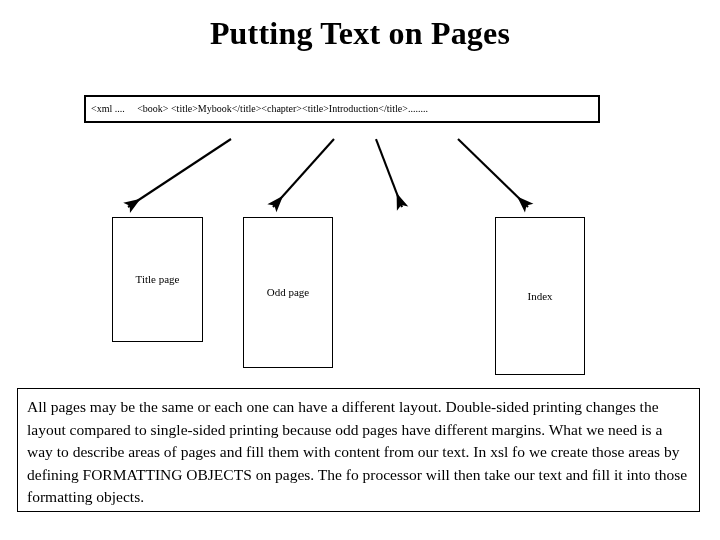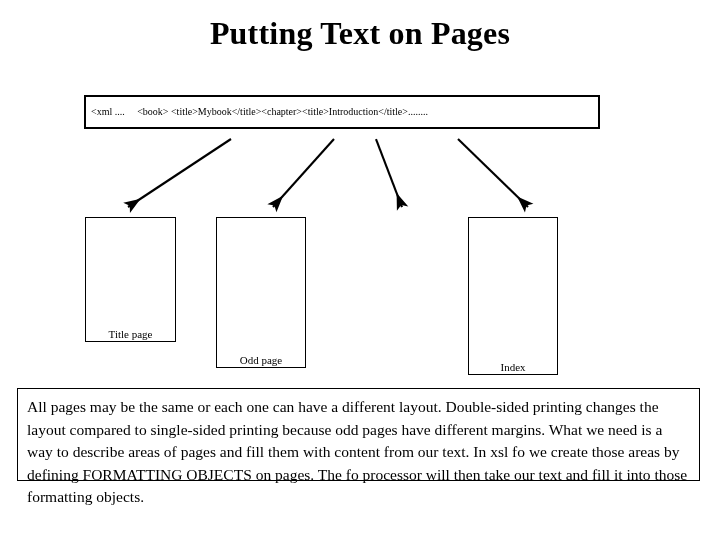--- a/index.html
+++ b/index.html
@@ -36,21 +36,21 @@
     letter-spacing: 0.2px;
     font-family: "Liberation Serif", "DejaVu Serif", serif;
   }
 
   
   #xml-box {
     position: absolute;
     left: 84px;
     top: 95px;
     width: 516px;
-    height: 34px;
+    height: 28px;
     border: 2px solid #000000;
     box-sizing: border-box;
     background: #ffffff;
     display: flex;
     align-items: center;
   }
   #xml-text {
     font-size: 10px;
     line-height: 12px;
     padding-left: 5px;
@@ -68,41 +68,42 @@
     pointer-events: none;
   }
 
   
   .page-box {
     position: absolute;
     border: 1px solid #000000;
     box-sizing: border-box;
     background: #ffffff;
     display: flex;
-    align-items: flex-end;
+    align-items: center;
     justify-content: center;
+    margin-left: 27px;
   }
   .page-box-label {
     font-size: 11px;
     line-height: 13px;
     text-align: center;
     font-family: "Liberation Serif", "DejaVu Serif", serif;
   }
   #page-box-0 { left: 85px;  top: 217px; width: 91px;  height: 125px; }
   #page-box-1 { left: 216px; top: 217px; width: 90px;  height: 151px; }
   #page-box-2 { left: 348px; top: 217px; width: 90px;  height: 125px; }
   #page-box-3 { left: 468px; top: 217px; width: 90px;  height: 158px; }
 
   
   #body-box {
     position: absolute;
     left: 17px;
     top: 388px;
     width: 683px;
-    height: 93px;
+    height: 124px;
     border: 1px solid #000000;
     box-sizing: border-box;
     background: #ffffff;
     padding: 7px 9px 0 9px;
   }
   #body-text {
     font-size: 15.5px;
     line-height: 22.6px;
     font-family: "Liberation Serif", "DejaVu Serif", serif;
     text-align: left;

